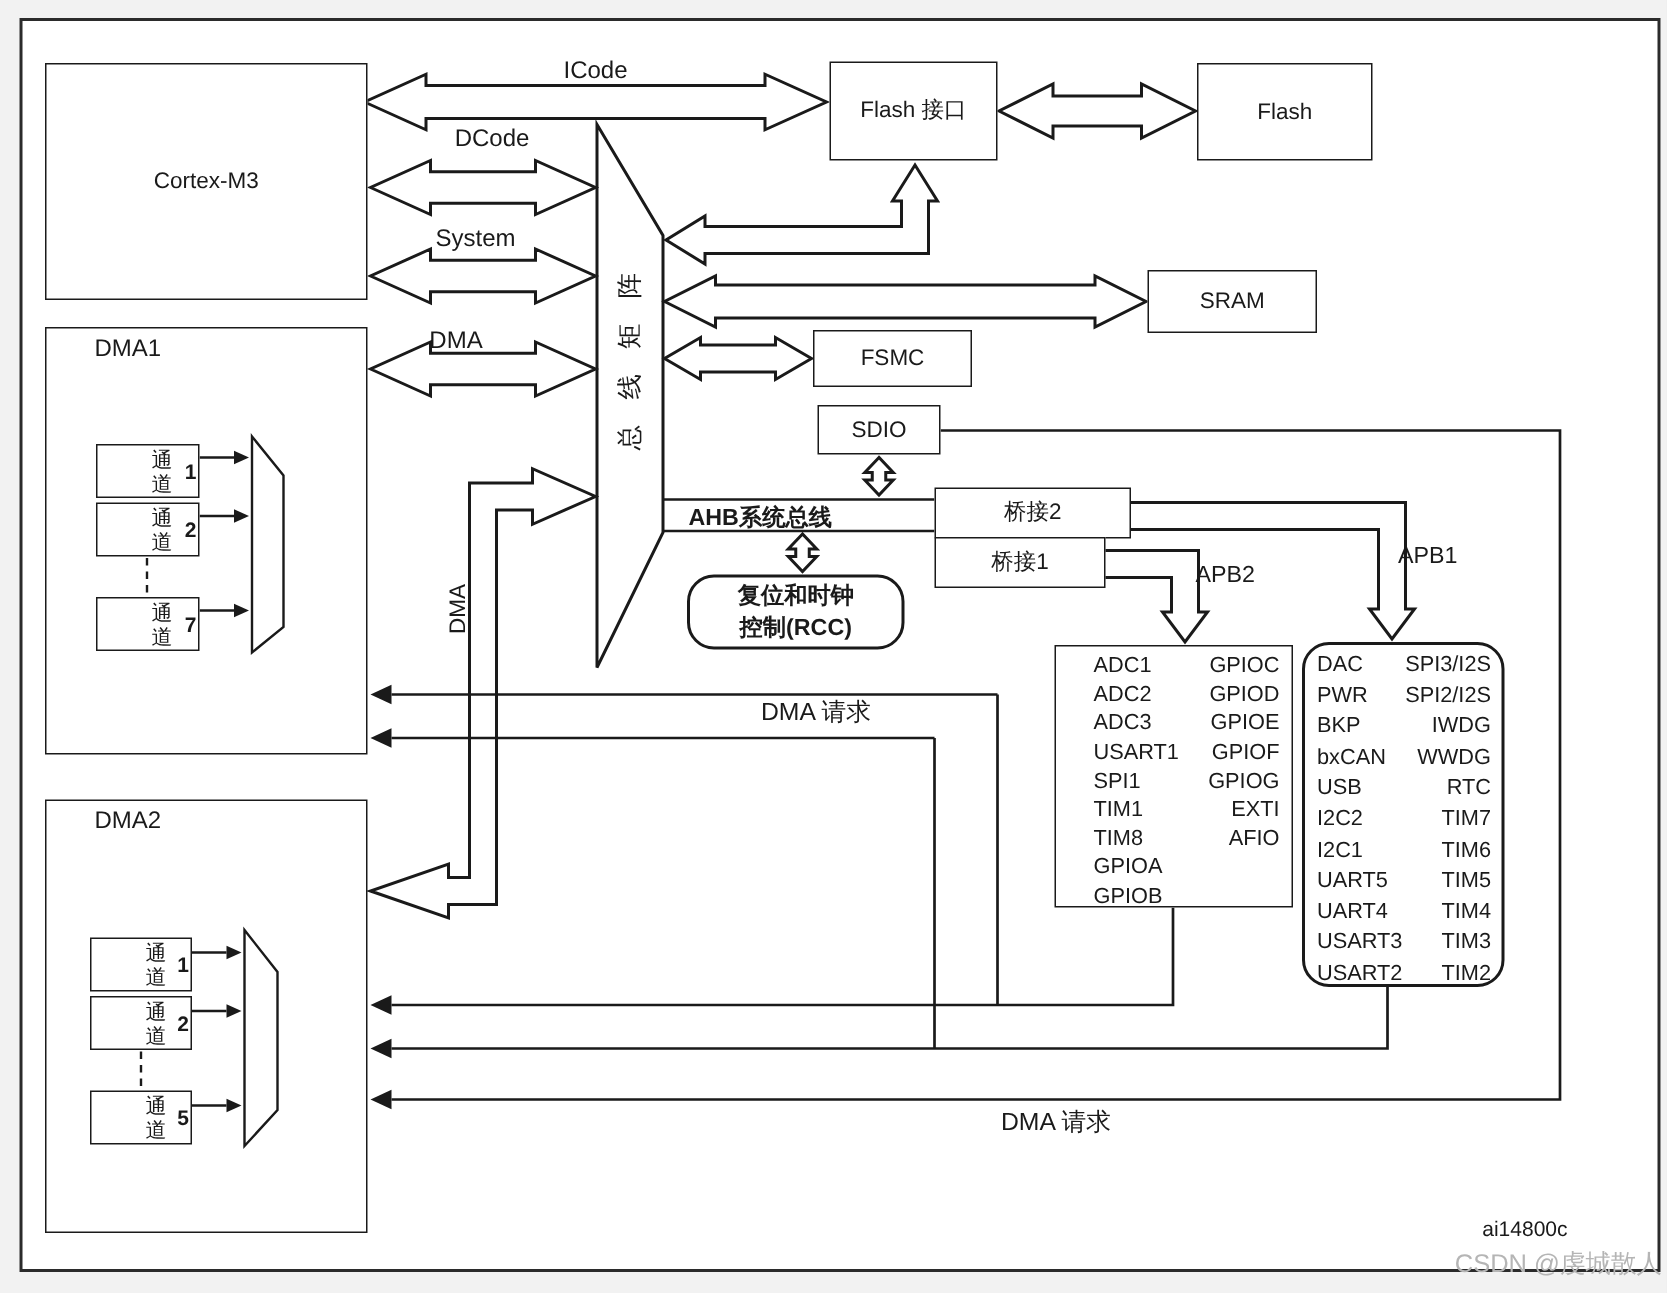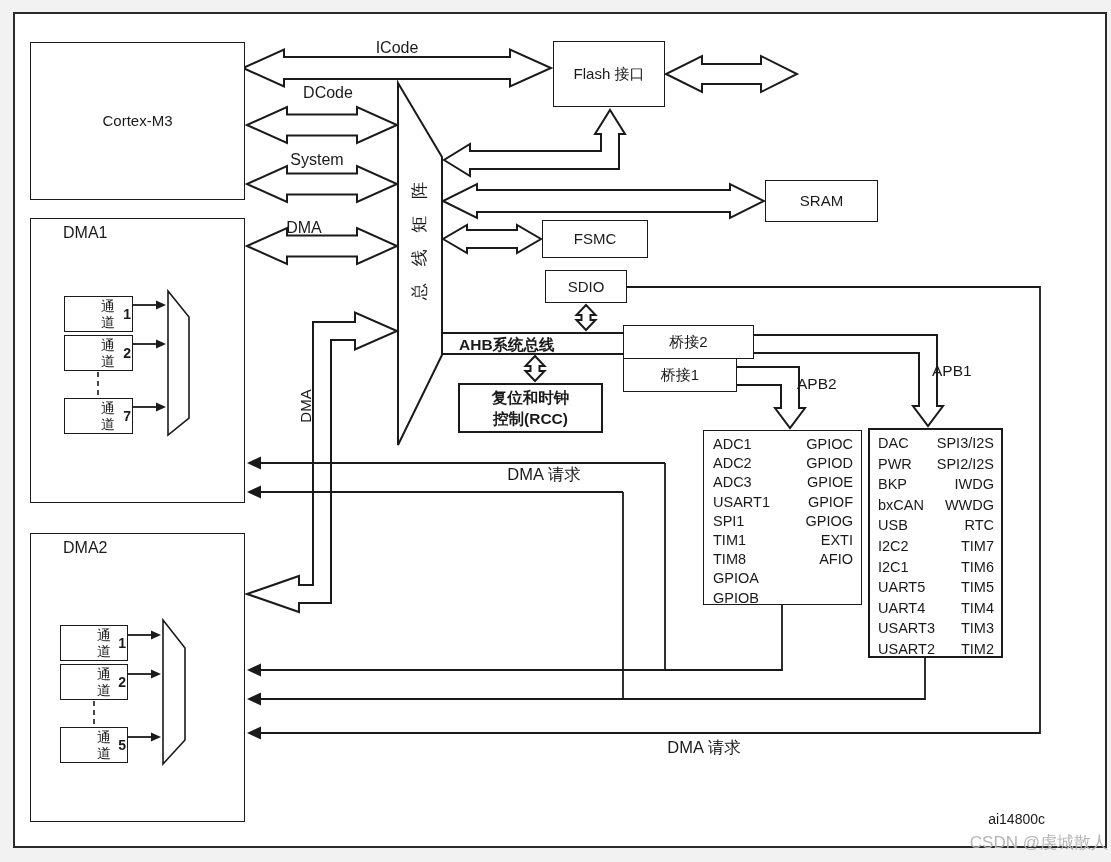--- a/index.html
+++ b/index.html
@@ -8,24 +8,24 @@
          font-family:"Liberation Sans","DejaVu Sans",sans-serif;color:var(--ink);overflow:hidden;}
   .frame{position:absolute;left:13px;top:12px;width:1094px;height:836px;background:#fff;
          border:2.5px solid #2b2b2b;box-sizing:border-box;}
   svg.wires{position:absolute;left:0;top:0;}
   .box{position:absolute;box-sizing:border-box;border:1.6px solid var(--ink);background:#fff;
        display:flex;align-items:center;justify-content:center;font-size:15px;line-height:1.15;}
   .ghost{background:transparent;align-items:flex-start;justify-content:flex-start;padding-left:24px;}
   .corner{padding:5px 0 0 8px;font-size:16px;}
   .chbox{font-size:14px;letter-spacing:1px;padding-left:36px;}
   .chbox b{font-weight:bold;}
-  .thick{border-width:2.5px;}
+  .thick{border-width:2.5px;border-radius:18px;}
   .rcc{flex-direction:column;font-size:15.5px;line-height:21px;font-weight:bold;}
   .apb{display:block;font-size:14.5px;}
-  .apb2i{padding:4px 8px 0 9px;}
+  .apb2i{padding:4px 8px 0 25px;}
   .apb1i{padding:3px 7px 0 8px;}
   .prow{display:flex;justify-content:space-between;}
   .apb2i .prow{height:19.2px;line-height:19.2px;}
   .apb1i .prow{height:20.6px;line-height:20.6px;}
   .lab{position:absolute;font-size:16px;text-align:center;white-space:nowrap;}
   .small{font-size:15.5px;}
   .big{font-size:16.5px;}
   .rot{transform:rotate(-90deg);}
   .ahb{font-size:15.5px;font-weight:bold;white-space:nowrap;}
   .mono-note{font-size:14px;}
@@ -116,20 +116,23 @@
       <b>2</b>
   </div>
   <div class="box chbox" style="left:60px;top:727px;width:68px;height:36px">
     <span>通道</span>
       <b>5</b>
   </div>
 
   <div class="box" style="left:553px;top:41px;width:112px;height:66px">
     <span>Flash 接口</span>
   </div>
+  <div class="box" style="left:798px;top:42px;width:117px;height:65px">
+    <span>Flash</span>
+  </div>
   <div class="box" style="left:765px;top:180px;width:113px;height:42px">
     <span>SRAM</span>
   </div>
   <div class="box" style="left:542px;top:220px;width:106px;height:38px">
     <span>FSMC</span>
   </div>
   <div class="box" style="left:545px;top:270px;width:82px;height:33px">
     <span>SDIO</span>
   </div>
   <div class="box" style="left:623px;top:325px;width:131px;height:34px">

